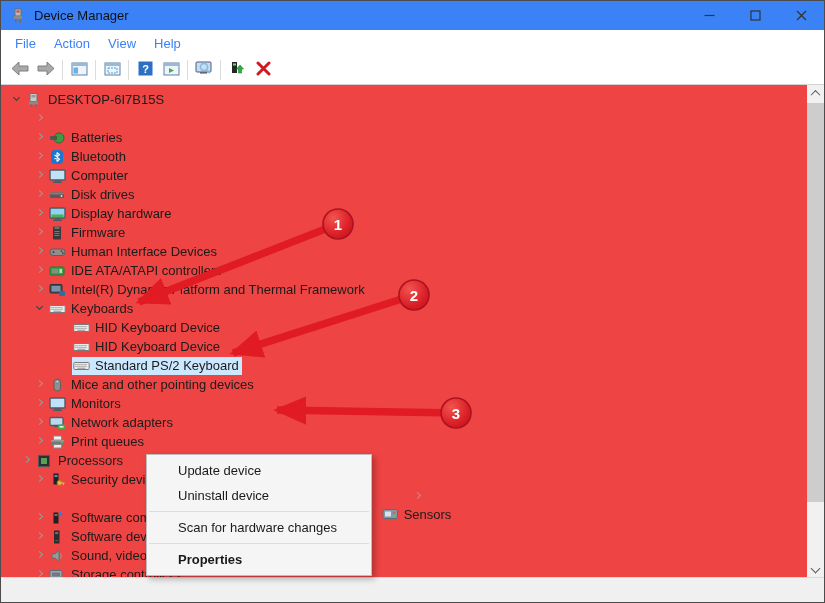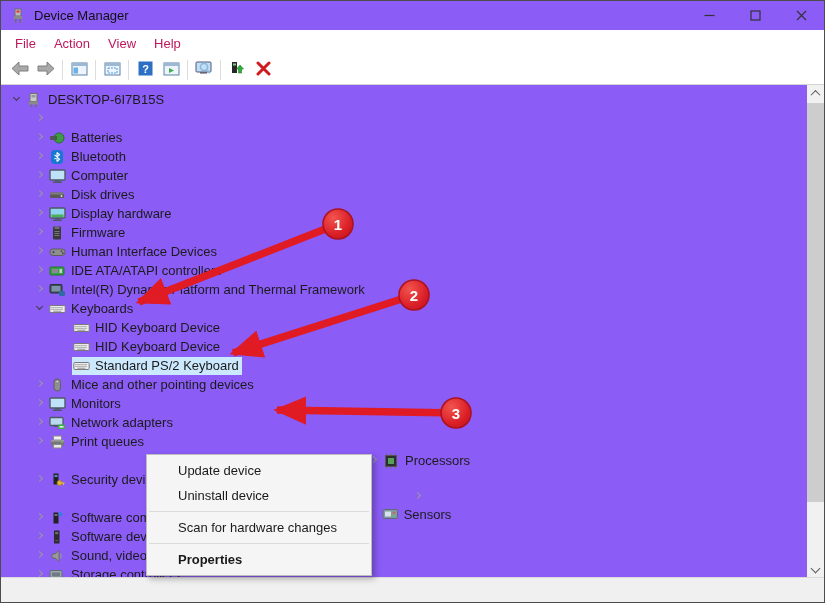--- a/index.html
+++ b/index.html
@@ -3,35 +3,35 @@
 <meta charset="utf-8">
 <style>
   html,body{margin:0;padding:0;background:#888;}
   *{box-sizing:border-box;}
   .window{
     position:relative;width:825px;height:603px;background:#fff;
     border:1px solid #4c4c4c;overflow:hidden;
     font-family:"Liberation Sans",sans-serif;font-size:13px;color:#1b1b1b;
   }
   
-  .titlebar{height:29px;display:flex;align-items:center;background:#8b5cf6;}
+  .titlebar{height:29px;display:flex;align-items:center;background:#3b82f6;}
   .title-icon{width:16px;height:16px;margin:0 8px 0 9px;flex:0 0 auto;}
   .title-text{font-size:13px;color:#111;}
   .win-controls{margin-left:auto;display:flex;height:100%;}
   .win-btn{width:46px;height:100%;display:flex;align-items:center;justify-content:center;cursor:default;}
   .win-btn svg{display:block;}
   
   .menubar{height:26px;display:flex;align-items:center;padding-left:5px;background:#fff;}
-  .menu-item{padding:4px 9px;color:#be185d;}
+  .menu-item{padding:4px 9px;color:#3b82f6;}
   
   .toolbar{height:29px;display:flex;align-items:center;padding-left:6px;background:#fff;border-bottom:1px solid #d4d4d4;}
   .tb-btn{width:26px;height:24px;display:flex;align-items:center;justify-content:center;}
   .tb-sep{width:1px;height:20px;background:#dcdcdc;margin:0 3px;}
   
-  .body{position:relative;height:492px;background:#8b5cf6;}
+  .body{position:relative;height:492px;background:#ef4444;}
   .tree{position:absolute;left:0;top:0;right:17px;bottom:0;overflow:hidden;padding-top:5px;}
   .row{height:19px;display:flex;align-items:center;white-space:nowrap;}
   .chev{width:16px;height:16px;flex:0 0 auto;position:relative;}
   .chev i{position:absolute;left:5px;top:4px;width:5px;height:5px;border-right:1.4px solid #9a9a9a;border-bottom:1.4px solid #9a9a9a;transform:rotate(-45deg);}
   .chev.open i{border-color:#3c3c3c;transform:rotate(45deg);top:3px;}
   .rowc{display:flex;align-items:center;padding:1px 3px 1px 1px;}
   .rowc.selected{background:#cce8ff;}
   .ic{width:17px;height:16px;margin-right:5px;flex:0 0 auto;}
   .ic svg{display:block;}
   .lbl{padding-top:0px;}
@@ -492,21 +492,21 @@
                 <rect x="4.5" y="2" width="8" height="4" fill="#f0f0f0" stroke="#8a8a8a"></rect>
                 <rect x="2" y="6" width="13" height="5.5" rx="1" fill="#777"></rect>
                 <rect x="2" y="6" width="13" height="1.6" fill="#9a9a9a"></rect>
                 <rect x="4.5" y="10.5" width="8" height="3.5" fill="#e8e8e8" stroke="#8a8a8a"></rect>
                 <circle cx="13" cy="8.4" r="0.8" fill="#4fce5d"></circle>
               </svg>
             </span>
             <span class="lbl">Print queues</span>
           </span>
         </div>
-        <div class="row" style="padding-left: 31px; justify-content: center;">
+        <div class="row" style="padding-left: 18px;">
           <span class="chev">
             <i></i>
           </span>
           <span class="rowc">
             <span class="ic">
               <svg width="16" height="16" viewBox="0 0 16 16">
                 <g stroke="#6e6e6e">
                   <line x1="4" y1="0.5" x2="4" y2="3"></line>
                   <line x1="8" y1="0.5" x2="8" y2="3"></line>
                   <line x1="12" y1="0.5" x2="12" y2="3"></line>

